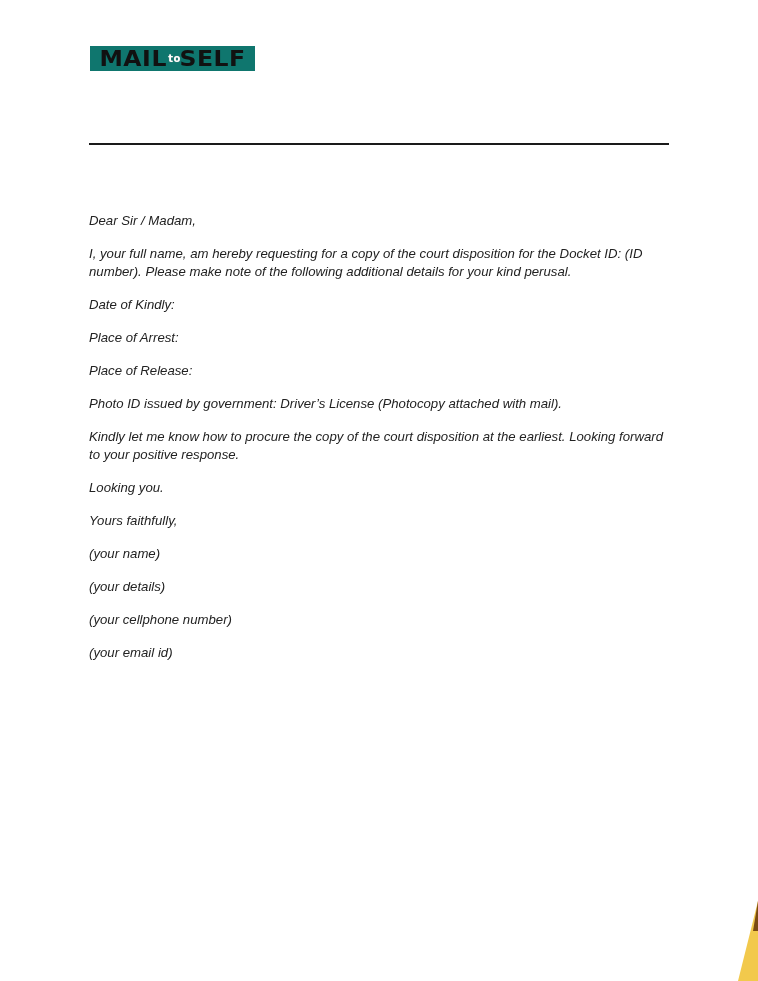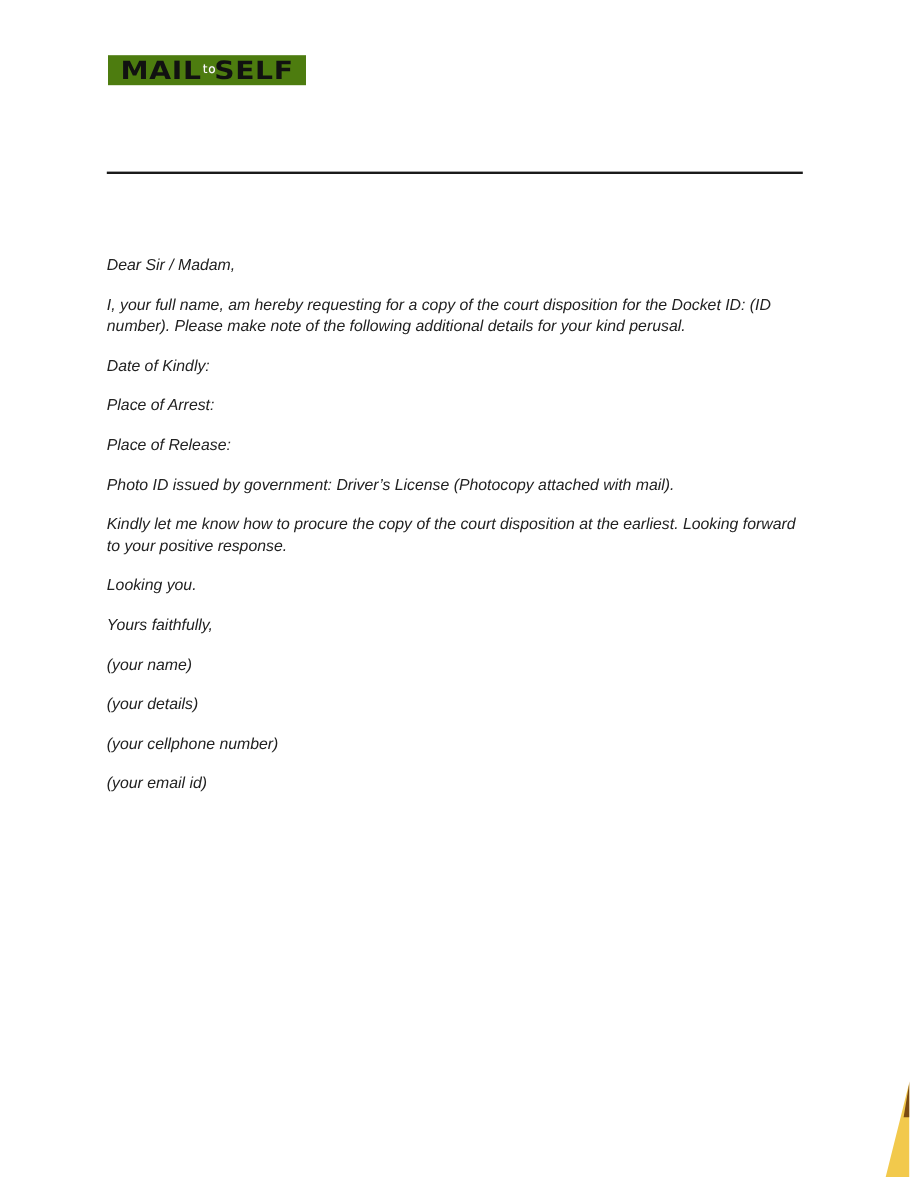--- a/index.html
+++ b/index.html
@@ -14,40 +14,40 @@
       overflow: hidden;
       font-family: "Liberation Sans", sans-serif;
       color: #222222;
     }
     .logo {
       position: absolute;
       left: 90px;
       top: 46px;
       width: 165px;
       height: 25px;
-      background: #4d7c0f;
+      background: #0f766e;
       display: flex;
       align-items: center;
       justify-content: center;
       font-family: "DejaVu Sans", sans-serif;
       font-weight: 900;
       font-size: 21px;
       letter-spacing: 0.5px;
       color: #111111;
       white-space: nowrap;
     }
     .logo .w1, .logo .w3 {
       display: inline-block;
       transform: scaleX(1.12);
       transform-origin: center;
     }
     .logo .w2 {
       display: inline-block;
       font-size: 10px;
-      font-weight: 400;
+      font-weight: 700;
       color: #ffffff;
       margin: 0 2px 0 5px;
       text-shadow: 0 0 1px #999;
     }
     .rule {
       position: absolute;
       left: 89px;
       top: 143px;
       width: 580px;
       height: 2px;

